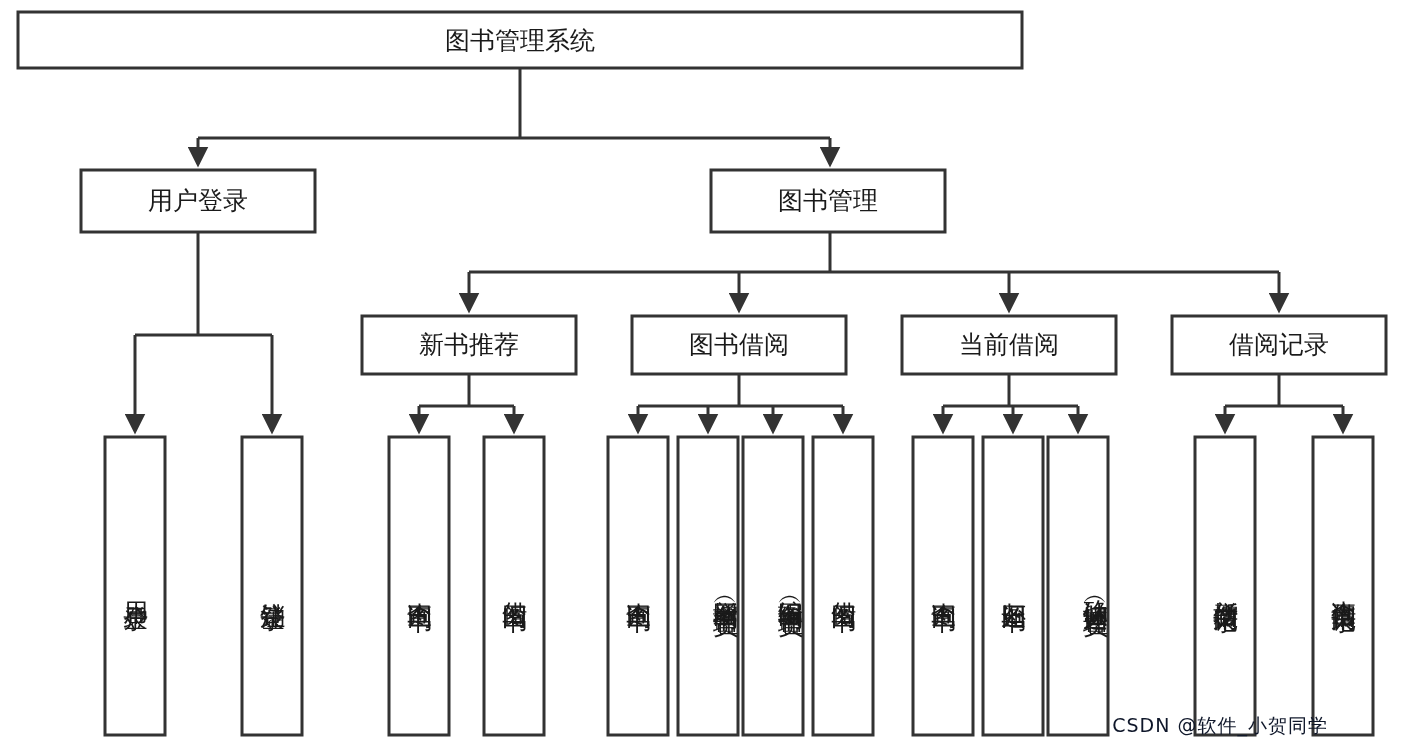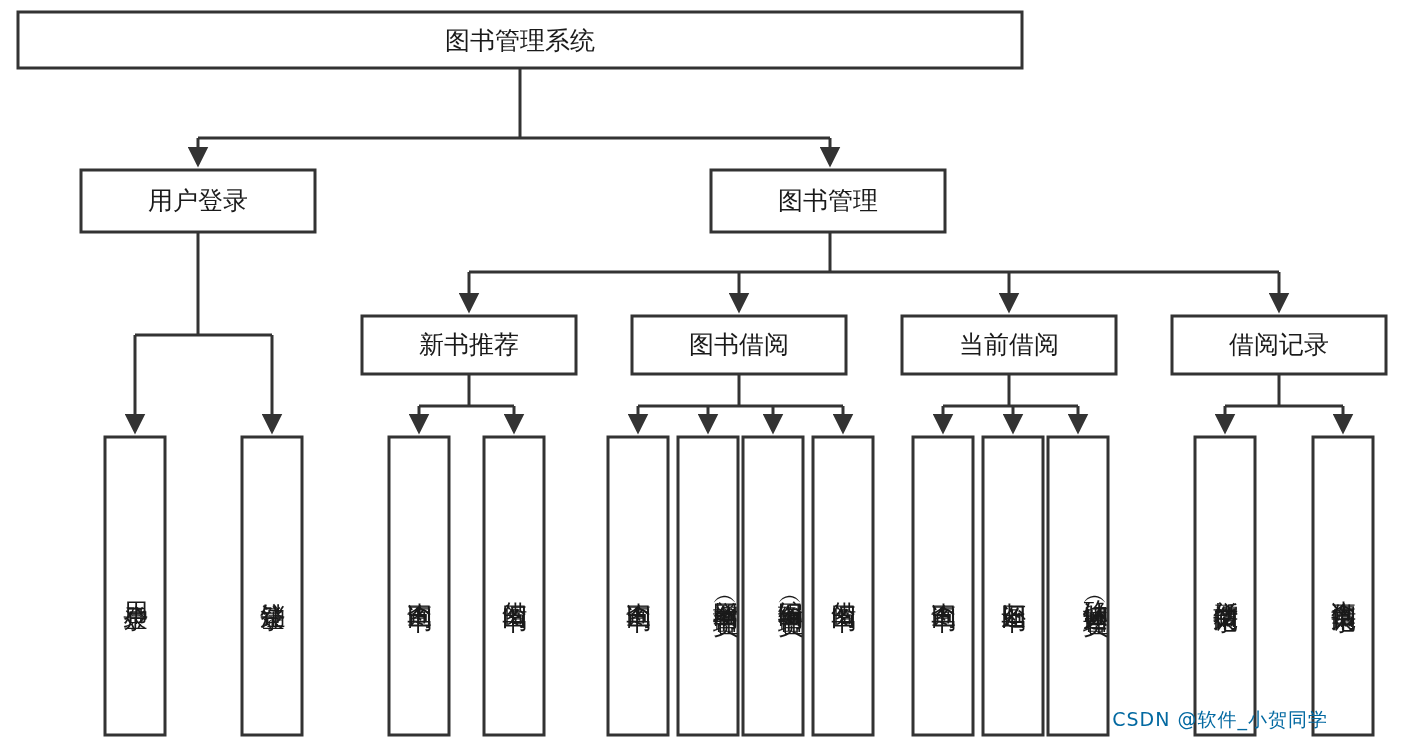--- a/index.html
+++ b/index.html
@@ -57,24 +57,24 @@
     line-height: 1.06;
     color: #1a1a1a;
     letter-spacing: 2px;
     white-space: nowrap;
     text-align: center;
     pointer-events: none;
   }
   .watermark {
     position: absolute;
     right: 8px;
-    bottom: 14px;
+    bottom: 8px;
     font-family: "DejaVu Sans", "Liberation Sans", sans-serif;
     font-size: 19px;
-    color: #0369a1;
+    color: #0f172a;
     letter-spacing: 1px;
     white-space: nowrap;
   }
 </style>
 </head>
 <body>
 
 <div id="diagram-root">
 
   <svg class="flow" viewBox="0 0 1405 747">

